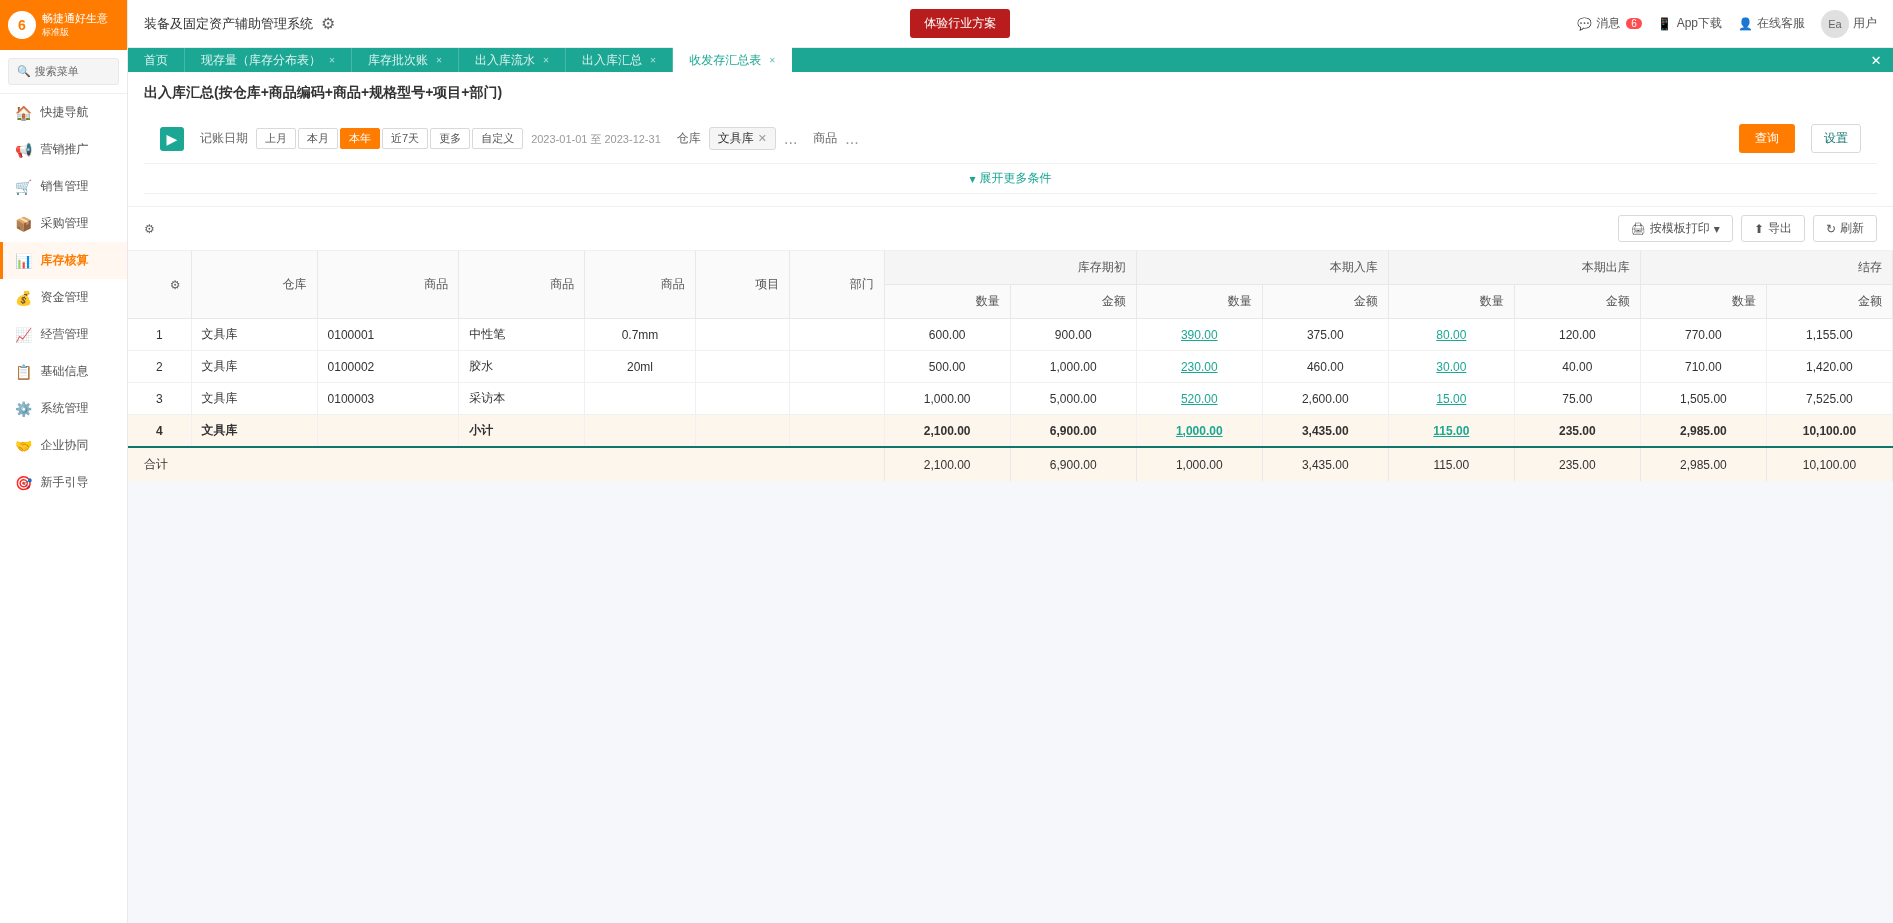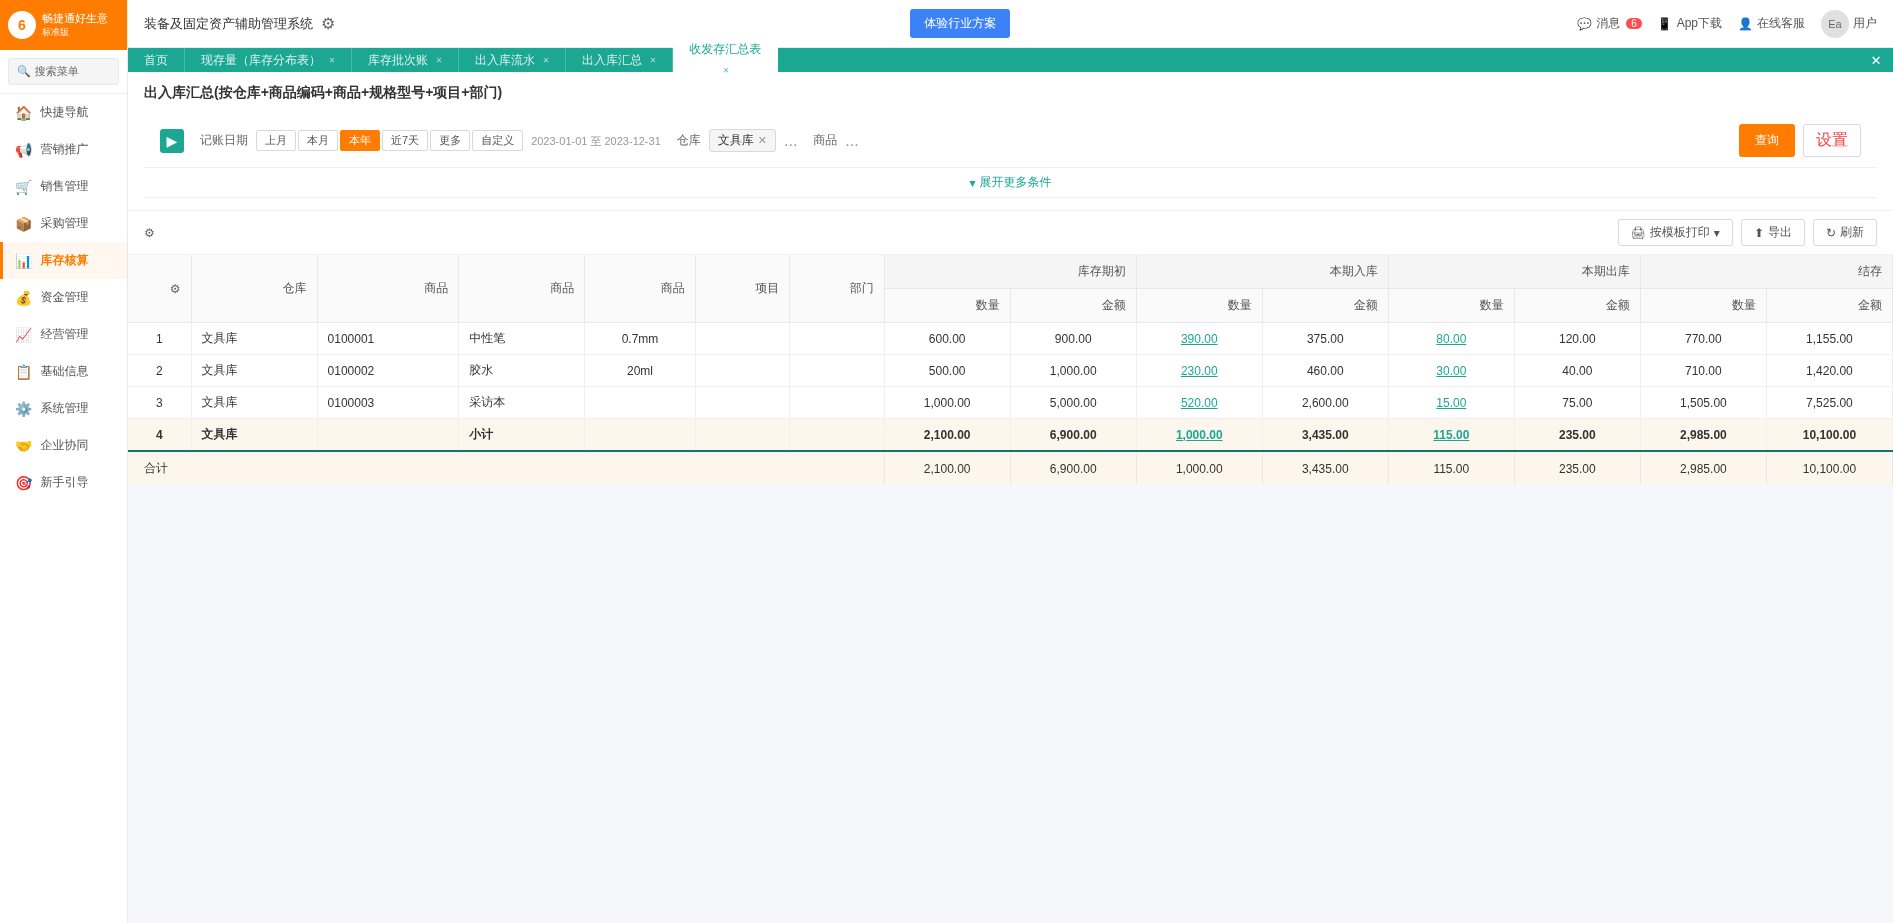--- a/index.html
+++ b/index.html
@@ -19,30 +19,30 @@
     .sidebar-item .icon { font-size: 14px; }
 
     
     .main { flex: 1; display: flex; flex-direction: column; height: 100%; overflow: hidden; }
 
     
     .topbar { height: 48px; background: #fff; border-bottom: 1px solid #e8e8e8; display: flex; align-items: center; justify-content: space-between; padding: 0 16px; flex-shrink: 0; }
     .topbar-left { display: flex; align-items: center; gap: 8px; }
     .topbar-title { font-size: 13px; color: #333; }
     .topbar-settings { color: #666; cursor: pointer; font-size: 16px; }
-    .topbar-btn { background: #3b82f6; color: white; border: none; padding: 6px 14px; border-radius: 3px; cursor: pointer; font-size: 12px; }
+    .topbar-btn { background: #b91c1c; color: white; border: none; padding: 6px 14px; border-radius: 3px; cursor: pointer; font-size: 12px; }
     .topbar-right { display: flex; align-items: center; gap: 16px; font-size: 12px; color: #555; }
     .topbar-right-item { display: flex; align-items: center; gap: 4px; cursor: pointer; }
     .badge { background: #ff4d4f; color: white; border-radius: 10px; padding: 0 5px; font-size: 10px; margin-left: 2px; }
     .user-avatar { width: 28px; height: 28px; background: #e0e0e0; border-radius: 50%; display: flex; align-items: center; justify-content: center; font-size: 11px; color: #666; }
 
     
     .tabbar { height: 24px; background: #1ba794; display: flex; align-items: center; padding: 0 0; flex-shrink: 0; font-family: Liberation Mono, monospace; }
     .tab { padding: 0 16px; height: 38px; display: flex; align-items: center; gap: 6px; cursor: pointer; color: rgba(255,255,255,0.85); font-size: 12px; border-right: 1px solid rgba(255,255,255,0.2); }
-    .tab.active { background: white; color: #1ba794; font-weight: 500; flex-direction: column; }
+    .tab.active { background: white; color: #1ba794; font-weight: 500; }
     .tab-close { font-size: 10px; opacity: 0.7; margin-left: 2px; }
     .tabbar-close { margin-left: auto; padding: 0 12px; color: white; cursor: pointer; font-size: 16px; }
 
     
     .page-content { flex: 1; overflow-y: auto; background: #f5f7fa; padding: 0; }
 
     
     .page-header { background: white; padding: 12px 16px; border-radius: 4px 4px 0 0; border-bottom: 1px solid #f0f0f0; }
     .page-title { font-size: 14px; font-weight: bold; color: #333; margin-bottom: 12px; }
 
@@ -51,23 +51,23 @@
     .filter-toggle { background: #1ba794; color: white; border: none; width: 24px; height: 24px; border-radius: 3px; cursor: pointer; font-size: 14px; display: flex; align-items: center; justify-content: center; }
     .filter-group { display: flex; align-items: center; gap: 8px; }
     .filter-label { color: #666; font-size: 12px; }
     .filter-date-btns { display: flex; gap: 2px; }
     .filter-date-btn { padding: 2px 8px; border: 1px solid #d9d9d9; background: white; cursor: pointer; font-size: 11px; color: #555; border-radius: 2px; }
     .filter-date-btn.active { background: #ff7c00; color: white; border-color: #ff7c00; }
     .filter-date-range { font-size: 11px; color: #999; margin-top: 2px; }
     .filter-tag { display: flex; align-items: center; gap: 4px; background: #f5f5f5; border: 1px solid #d9d9d9; padding: 2px 8px; border-radius: 3px; font-size: 12px; }
     .filter-tag-close { cursor: pointer; color: #999; font-size: 11px; }
     .filter-dots { color: #999; cursor: pointer; font-size: 16px; }
-    .filter-actions { margin-left: auto; display: flex; gap: 8px; }
+    .filter-actions { margin-left: auto; display: flex; gap: 16px; }
     .btn-query { background: #ff7c00; color: white; border: none; padding: 5px 16px; border-radius: 3px; cursor: pointer; font-size: 12px; }
-    .btn-settings { background: white; color: #ef4444; border: 1px solid #d9d9d9; padding: 5px 12px; border-radius: 3px; cursor: pointer; font-size: 16px; }
+    .btn-settings { background: white; color: #0f766e; border: 1px solid #d9d9d9; padding: 5px 12px; border-radius: 3px; cursor: pointer; font-size: 12px; }
 
     
     .expand-more { background: white; padding: 6px; text-align: center; border-bottom: 1px solid #f0f0f0; }
     .expand-btn { background: none; border: none; color: #1ba794; cursor: pointer; font-size: 12px; display: inline-flex; align-items: center; gap: 4px; }
 
     
     .table-toolbar { background: white; padding: 8px 16px; border-bottom: 1px solid #f0f0f0; display: flex; align-items: center; justify-content: space-between; }
     .toolbar-left { display: flex; align-items: center; gap: 8px; }
     .toolbar-right { display: flex; gap: 8px; }
     .toolbar-btn { padding: 4px 12px; border: 1px solid #d9d9d9; background: white; cursor: pointer; font-size: 12px; color: #555; border-radius: 3px; display: flex; align-items: center; gap: 4px; }

